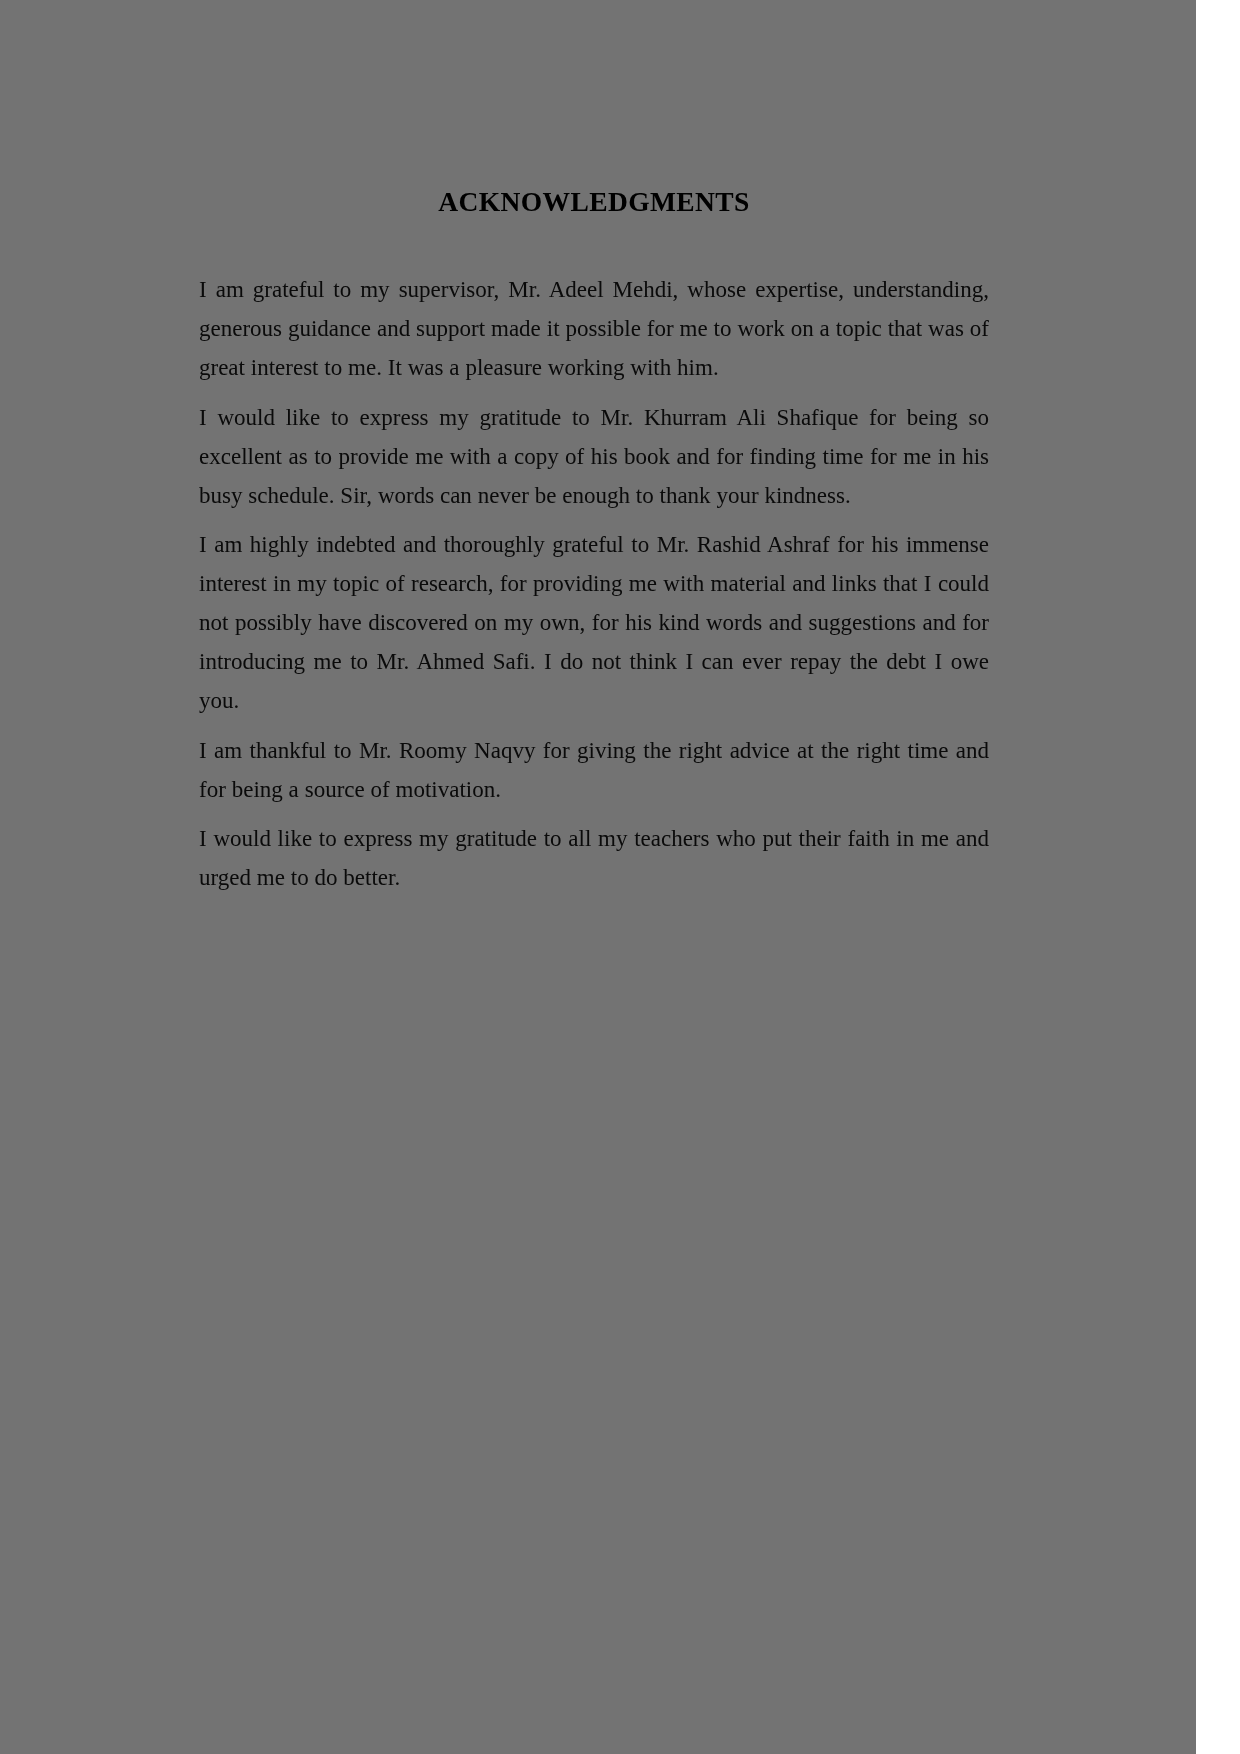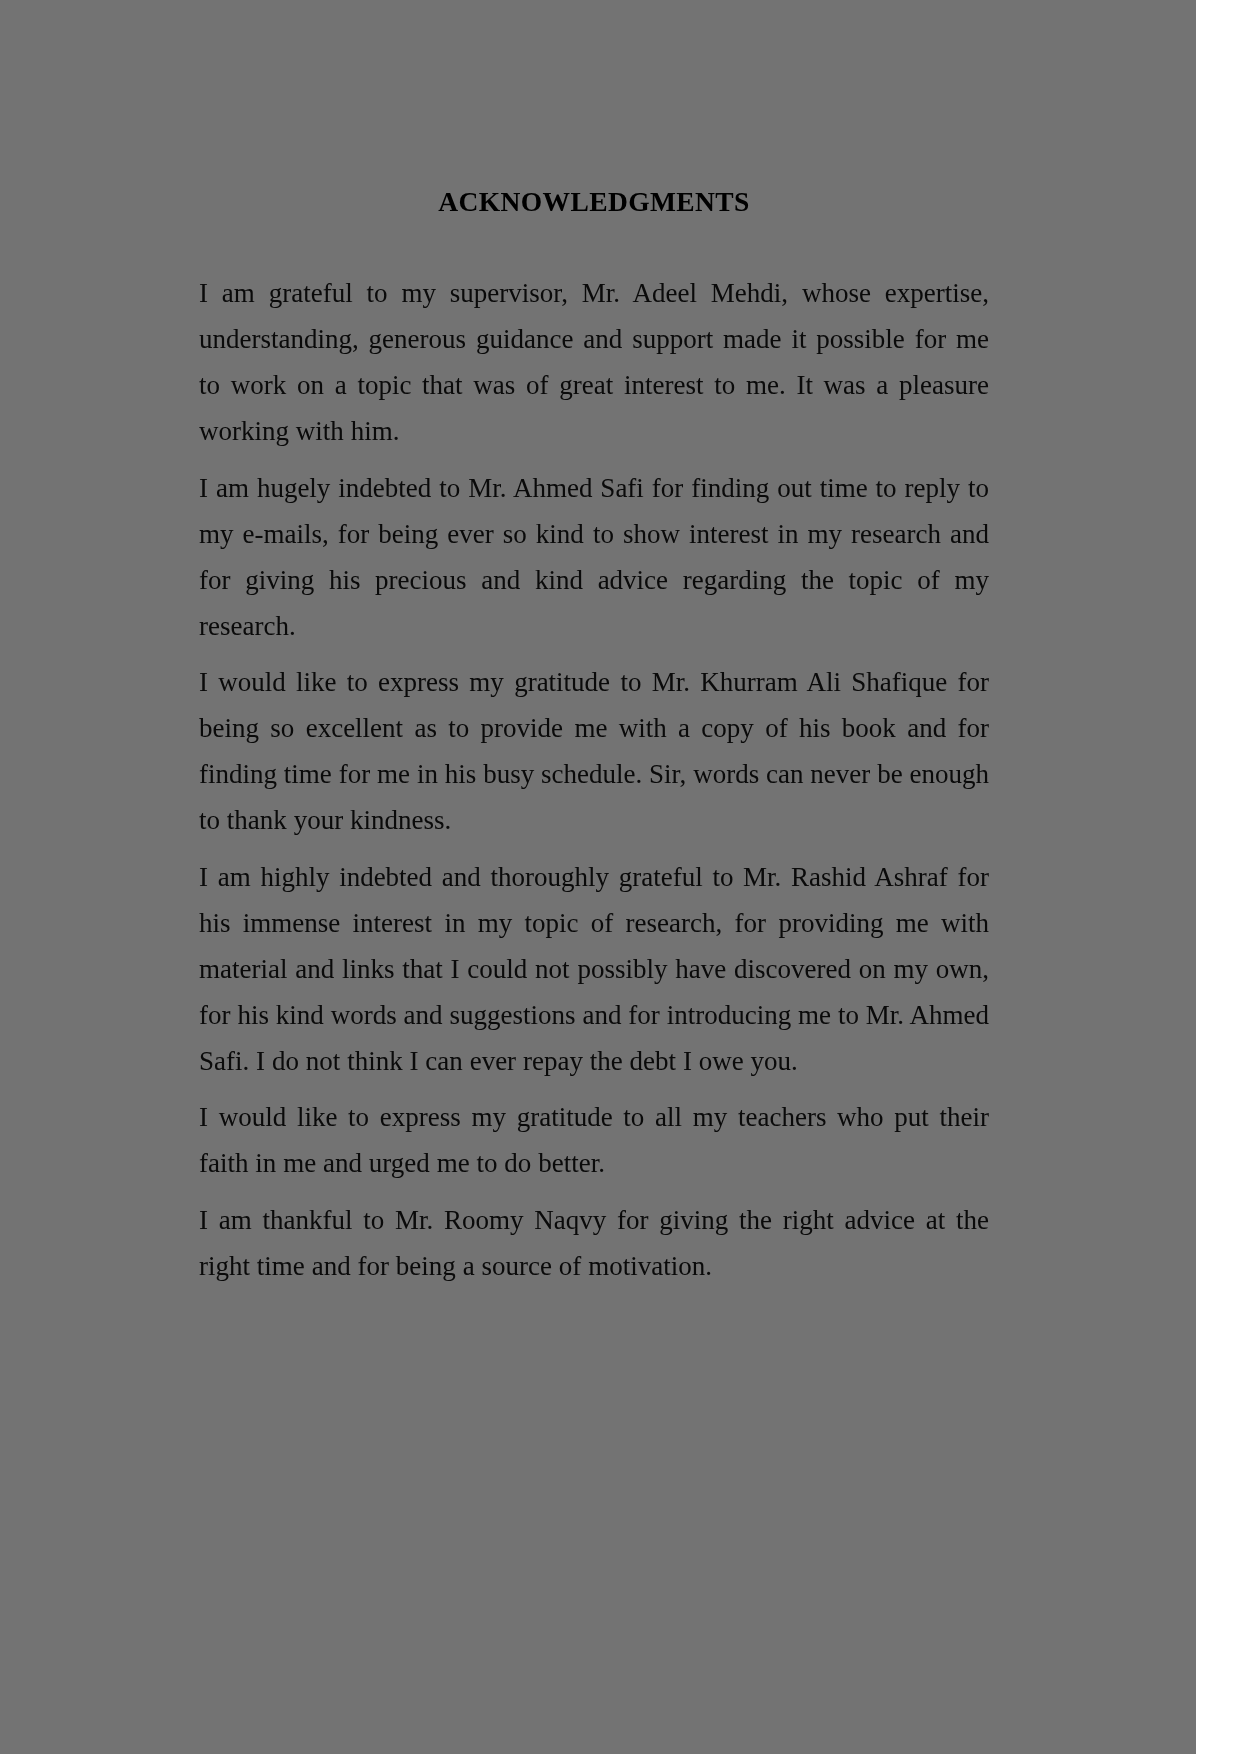--- a/index.html
+++ b/index.html
@@ -37,22 +37,22 @@
     letter-spacing: 0.4px;
     margin: 0 0 0 0;
     padding-top: 12px;
     line-height: 40px;
     color: #000000;
   }
   .paragraphs {
     margin-top: 48px;
   }
   .para {
-    font-size: 27px;
-    line-height: 46px;
+    font-size: 23px;
+    line-height: 39px;
     text-align: justify;
     text-justify: inter-word;
     margin: 0 0 10.5px 0;
     color: #0a0a0a;
     hyphens: none;
     word-spacing: 0.1px;
   }
   .para:last-child {
     margin-bottom: 0;
   }
@@ -60,21 +60,20 @@
 </head>
 <body>
 
 <div class="page">
   <div class="content">
 
     <h1 class="doc-title">ACKNOWLEDGMENTS</h1>
 
     <div class="paragraphs">
       <p class="para">I am grateful to my supervisor, Mr. Adeel Mehdi, whose expertise, understanding, generous guidance and support made it possible for me to work on a topic that was of great interest to me. It was a pleasure working with him.</p>
-      <p class="para">I am hugely indebted to Mr. Ahmed Safi for finding out time to reply to my e-mails, for being ever so kind to show interest in my research and for giving his precious and kind advice regarding the topic of my research.</p>
       <p class="para">I would like to express my gratitude to Mr. Khurram Ali Shafique for being so excellent as to provide me with a copy of his book and for finding time for me in his busy schedule. Sir, words can never be enough to thank your kindness.</p>
       <p class="para">I am highly indebted and thoroughly grateful to Mr. Rashid Ashraf for his immense interest in my topic of research, for providing me with material and links that I could not possibly have discovered on my own, for his kind words and suggestions and for introducing me to Mr. Ahmed Safi. I do not think I can ever repay the debt I owe you.</p>
+      <p class="para">I am thankful to Mr. Roomy Naqvy for giving the right advice at the right time and for being a source of motivation.</p>
       <p class="para">I would like to express my gratitude to all my teachers who put their faith in me and urged me to do better.</p>
-      <p class="para">I am thankful to Mr. Roomy Naqvy for giving the right advice at the right time and for being a source of motivation.</p>
     </div>
 
   </div>
 </div>
 
 </body></html>

